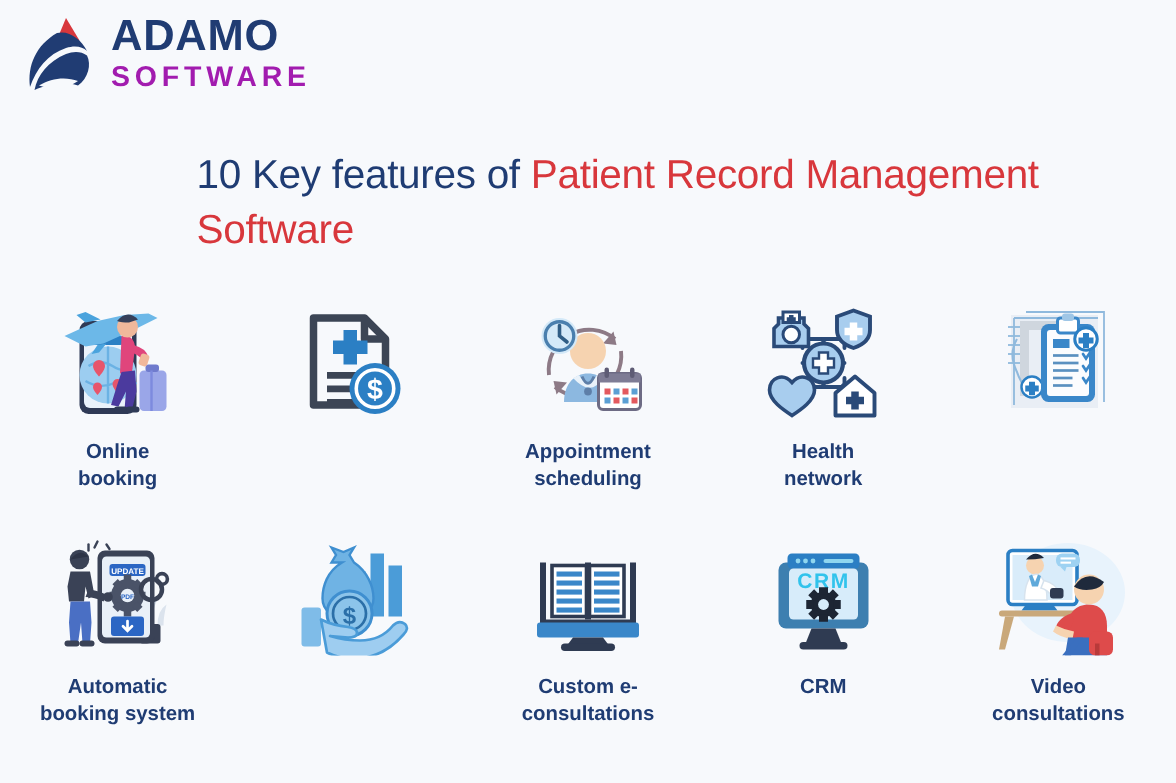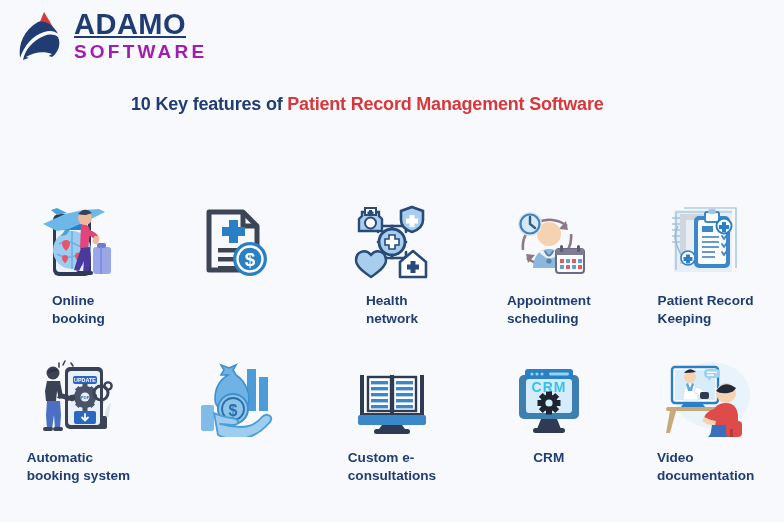--- a/index.html
+++ b/index.html
@@ -24,38 +24,37 @@
     align-items: center;
     gap: 8px;
   }
   .logo-mark { width: 52px; height: 54px; display: block; }
   .logo-words { display: flex; flex-direction: column; line-height: 1; }
   .logo-top {
     font-size: 29px;
     font-weight: bold;
     letter-spacing: 0.5px;
     color: #203c73;
-    text-decoration: underline;
   }
   .logo-bottom {
     font-size: 19px;
     font-weight: bold;
     letter-spacing: 3.2px;
     color: #a21caf;
     margin-top: 3px;
   }
 
   
   .title {
     position: absolute;
     top: 80px;
     left: 131px;
     width: 600px;
-    font-size: 18px;
-    font-weight: bold;
+    font-size: 27px;
+    font-weight: normal;
     line-height: 1.38;
     letter-spacing: -0.2px;
   }
   .t-navy { color: #1f3c73; }
   .t-red  { color: #d8373c; }
 
   
   .grid {
     position: absolute;
     top: 196px;
@@ -75,21 +74,21 @@
   }
   .icon-box {
     height: 84px;
     display: flex;
     align-items: flex-end;
     justify-content: center;
   }
   .icon-box svg { display: block; }
   .cell-label {
     margin-top: 12px;
-    text-align: left;
+    text-align: center;
     color: #1f3c73;
     font-size: 13.6px;
     font-weight: bold;
     line-height: 1.35;
     max-width: 150px;
     white-space: pre-line;
   }
 </style>
 </head>
 <body>
@@ -151,54 +150,20 @@
           <path d="M44 8 v14 h14" fill="none" stroke="#3c4555" stroke-width="5" stroke-linejoin="round"></path>
           <path d="M30 16 h9 v7 h7 v9 h-7 v7 h-9 v-7 h-7 v-9 h7 z" fill="#2b7fc4"></path>
           <rect x="19" y="44" width="28" height="4.5" fill="#3c4555"></rect>
           <rect x="19" y="53" width="28" height="4.5" fill="#3c4555"></rect>
           <rect x="19" y="62" width="20" height="4.5" fill="#3c4555"></rect>
           <circle cx="51" cy="55" r="17" fill="#2b7fc4"></circle>
           <circle cx="51" cy="55" r="12.5" fill="none" stroke="#ffffff" stroke-width="2.4"></circle>
           <text x="51" y="62" font-family="Liberation Sans, sans-serif" font-size="19" font-weight="bold" fill="#ffffff" text-anchor="middle">$</text>
         </svg>
       </div>
-    </div>
-
-    <div class="cell">
-      <div class="icon-box">
-        <svg width="78" height="76" viewBox="0 0 78 76">
-          <g stroke="#2a4a78" stroke-width="2.6" fill="none" stroke-linecap="round">
-            <path d="M39 38 h-14"></path>
-              <path d="M39 38 h14"></path>
-            <path d="M39 28 v-6 h-14 v6"></path>
-              <path d="M39 28 v-6 h14 v6"></path>
-            <path d="M39 48 v6 h-14 v-6"></path>
-              <path d="M39 48 v6 h14 v-6"></path>
-          </g>
-          <g fill="#2a4a78">
-            <circle cx="25" cy="22" r="2.6"></circle>
-              <circle cx="53" cy="22" r="2.6"></circle>
-            <circle cx="25" cy="54" r="2.6"></circle>
-              <circle cx="53" cy="54" r="2.6"></circle>
-          </g>
-          <circle cx="39" cy="38" r="13" fill="#a8cdee" stroke="#2a4a78" stroke-width="2.8"></circle>
-          <path d="M36 31 h6 v4 h4 v6 h-4 v4 h-6 v-4 h-4 v-6 h4 z" fill="#ffffff" stroke="#2a4a78" stroke-width="1.6"></path>
-          <path d="M9 8 h17 v4 l3 3 v12 h-23 v-12 l3 -3 z" fill="#a8cdee" stroke="#2a4a78" stroke-width="2.4"></path>
-          <rect x="12" y="4" width="11" height="7" fill="#ffffff" stroke="#2a4a78" stroke-width="2"></rect>
-          <path d="M16 6 h3 v1.5 h1.5 v3 h-1.5 v1.5 h-3 v-1.5 h-1.5 v-3 h1.5 z" fill="#2a4a78"></path>
-          <circle cx="17.5" cy="19" r="5.5" fill="#ffffff" stroke="#2a4a78" stroke-width="2"></circle>
-          <path d="M59 3 l11 4 v9 c0 6 -5 10 -11 12 c-6 -2 -11 -6 -11 -12 v-9 z" fill="#a8cdee" stroke="#2a4a78" stroke-width="2.6"></path>
-          <path d="M56.5 11 h5 v3.5 h3.5 v5 h-3.5 v3.5 h-5 v-3.5 h-3.5 v-5 h3.5 z" fill="#ffffff"></path>
-          <path d="M18 51 c-6 -7 -15 -3 -15 5 c0 7 9 13 15 17 c6 -4 15 -10 15 -17 c0 -8 -9 -12 -15 -5 z" fill="#a8cdee" stroke="#2a4a78" stroke-width="2.4"></path>
-          <path d="M60 47 l13 11 v15 h-26 v-15 z" fill="#ffffff" stroke="#2a4a78" stroke-width="2.6" stroke-linejoin="round"></path>
-          <path d="M57.5 57 h5 v3.5 h3.5 v5 h-3.5 v3.5 h-5 v-3.5 h-3.5 v-5 h3.5 z" fill="#2a4a78"></path>
-        </svg>
-      </div>
-      <div class="cell-label">Health
-network</div>
     </div>
 
     <div class="cell">
       <div class="icon-box">
         <svg width="80" height="76" viewBox="0 0 80 76">
           <path d="M14 46 a27 27 0 0 1 44 -24" fill="none" stroke="#8d7a86" stroke-width="2.6"></path>
           <path d="M57 17 l2 9 l-9 -1 z" fill="#8d7a86"></path>
           <path d="M62 30 a27 27 0 0 1 -44 24" fill="none" stroke="#8d7a86" stroke-width="2.6"></path>
           <path d="M19 59 l-2 -9 l9 1 z" fill="#8d7a86"></path>
           <circle cx="40" cy="30" r="12" fill="#f6d3b0"></circle>
@@ -222,20 +187,54 @@
           <rect x="63" y="61" width="4" height="4" fill="#5b9fd4"></rect>
           <rect x="69" y="61" width="4" height="4" fill="#e3595e"></rect>
         </svg>
       </div>
       <div class="cell-label">Appointment
 scheduling</div>
     </div>
 
     <div class="cell">
       <div class="icon-box">
+        <svg width="78" height="76" viewBox="0 0 78 76">
+          <g stroke="#2a4a78" stroke-width="2.6" fill="none" stroke-linecap="round">
+            <path d="M39 38 h-14"></path>
+              <path d="M39 38 h14"></path>
+            <path d="M39 28 v-6 h-14 v6"></path>
+              <path d="M39 28 v-6 h14 v6"></path>
+            <path d="M39 48 v6 h-14 v-6"></path>
+              <path d="M39 48 v6 h14 v-6"></path>
+          </g>
+          <g fill="#2a4a78">
+            <circle cx="25" cy="22" r="2.6"></circle>
+              <circle cx="53" cy="22" r="2.6"></circle>
+            <circle cx="25" cy="54" r="2.6"></circle>
+              <circle cx="53" cy="54" r="2.6"></circle>
+          </g>
+          <circle cx="39" cy="38" r="13" fill="#a8cdee" stroke="#2a4a78" stroke-width="2.8"></circle>
+          <path d="M36 31 h6 v4 h4 v6 h-4 v4 h-6 v-4 h-4 v-6 h4 z" fill="#ffffff" stroke="#2a4a78" stroke-width="1.6"></path>
+          <path d="M9 8 h17 v4 l3 3 v12 h-23 v-12 l3 -3 z" fill="#a8cdee" stroke="#2a4a78" stroke-width="2.4"></path>
+          <rect x="12" y="4" width="11" height="7" fill="#ffffff" stroke="#2a4a78" stroke-width="2"></rect>
+          <path d="M16 6 h3 v1.5 h1.5 v3 h-1.5 v1.5 h-3 v-1.5 h-1.5 v-3 h1.5 z" fill="#2a4a78"></path>
+          <circle cx="17.5" cy="19" r="5.5" fill="#ffffff" stroke="#2a4a78" stroke-width="2"></circle>
+          <path d="M59 3 l11 4 v9 c0 6 -5 10 -11 12 c-6 -2 -11 -6 -11 -12 v-9 z" fill="#a8cdee" stroke="#2a4a78" stroke-width="2.6"></path>
+          <path d="M56.5 11 h5 v3.5 h3.5 v5 h-3.5 v3.5 h-5 v-3.5 h-3.5 v-5 h3.5 z" fill="#ffffff"></path>
+          <path d="M18 51 c-6 -7 -15 -3 -15 5 c0 7 9 13 15 17 c6 -4 15 -10 15 -17 c0 -8 -9 -12 -15 -5 z" fill="#a8cdee" stroke="#2a4a78" stroke-width="2.4"></path>
+          <path d="M60 47 l13 11 v15 h-26 v-15 z" fill="#ffffff" stroke="#2a4a78" stroke-width="2.6" stroke-linejoin="round"></path>
+          <path d="M57.5 57 h5 v3.5 h3.5 v5 h-3.5 v3.5 h-5 v-3.5 h-3.5 v-5 h3.5 z" fill="#2a4a78"></path>
+        </svg>
+      </div>
+      <div class="cell-label">Health
+network</div>
+    </div>
+
+    <div class="cell">
+      <div class="icon-box">
         <svg width="80" height="78" viewBox="0 0 80 78">
           <rect x="8" y="8" width="58" height="62" fill="#e9eef5"></rect>
           <g stroke="#8fb9dd" stroke-width="1.2" fill="none">
             <path d="M10 10 h56"></path>
               <path d="M10 10 v58"></path>
             <path d="M18 6 h52 v60"></path>
             <path d="M6 16 h14"></path>
               <path d="M6 22 h14"></path>
               <path d="M6 28 h14"></path>
             <path d="M6 34 h12"></path>
@@ -260,22 +259,20 @@
           </g>
           <g fill="none" stroke="#3a87c9" stroke-width="1.8" stroke-linecap="round">
             <path d="M56 34 l2 3 l4 -6"></path>
             <path d="M56 42 l2 3 l4 -6"></path>
             <path d="M56 50 l2 3 l4 -6"></path>
           </g>
           <circle cx="58" cy="24" r="7.5" fill="#ffffff" stroke="#2b7fc4" stroke-width="2"></circle>
           <path d="M56 20 h4 v3 h3 v4 h-3 v3 h-4 v-3 h-3 v-4 h3 z" fill="#2b7fc4"></path>
         </svg>
       </div>
-      <div class="cell-label">Patient Record
-Keeping</div>
     </div>
   </div>
 
   <div class="row row-2">
 
     <div class="cell">
       <div class="icon-box">
         <svg width="86" height="78" viewBox="0 0 86 78">
           <path d="M58 58 q5 -14 12 -18 q-4 10 -5 18 z" fill="#cfd9e6"></path>
           <path d="M70 58 q0 -10 6 -14 q-2 8 -2 14 z" fill="#dbe3ed"></path>
@@ -423,16 +420,16 @@
           <path d="M56 32 q8 -12 20 -3 q-2 4 -8 5 q-8 1 -12 -2 z" fill="#1f2a3c"></path>
           <path d="M54 50 c-6 2 -10 6 -10 10 l8 3 l4 -8 z" fill="#de4b4b"></path>
           <path d="M44 58 q6 3 12 4 l-1 5 q-8 -1 -13 -5 z" fill="#f6d3b0"></path>
           <path d="M52 66 h24 l2 12 h-28 z" fill="#3a6fbf"></path>
           <path d="M58 66 l-10 12 h6 l8 -12 z" fill="#3a6fbf"></path>
           <rect x="66" y="62" width="16" height="16" rx="4" fill="#de4b4b"></rect>
           <rect x="70" y="70" width="3" height="8" fill="#b83a3a"></rect>
         </svg>
       </div>
       <div class="cell-label">Video
-documentation</div>
+consultations</div>
     </div>
   </div>
 </div>
 
 </body></html>

